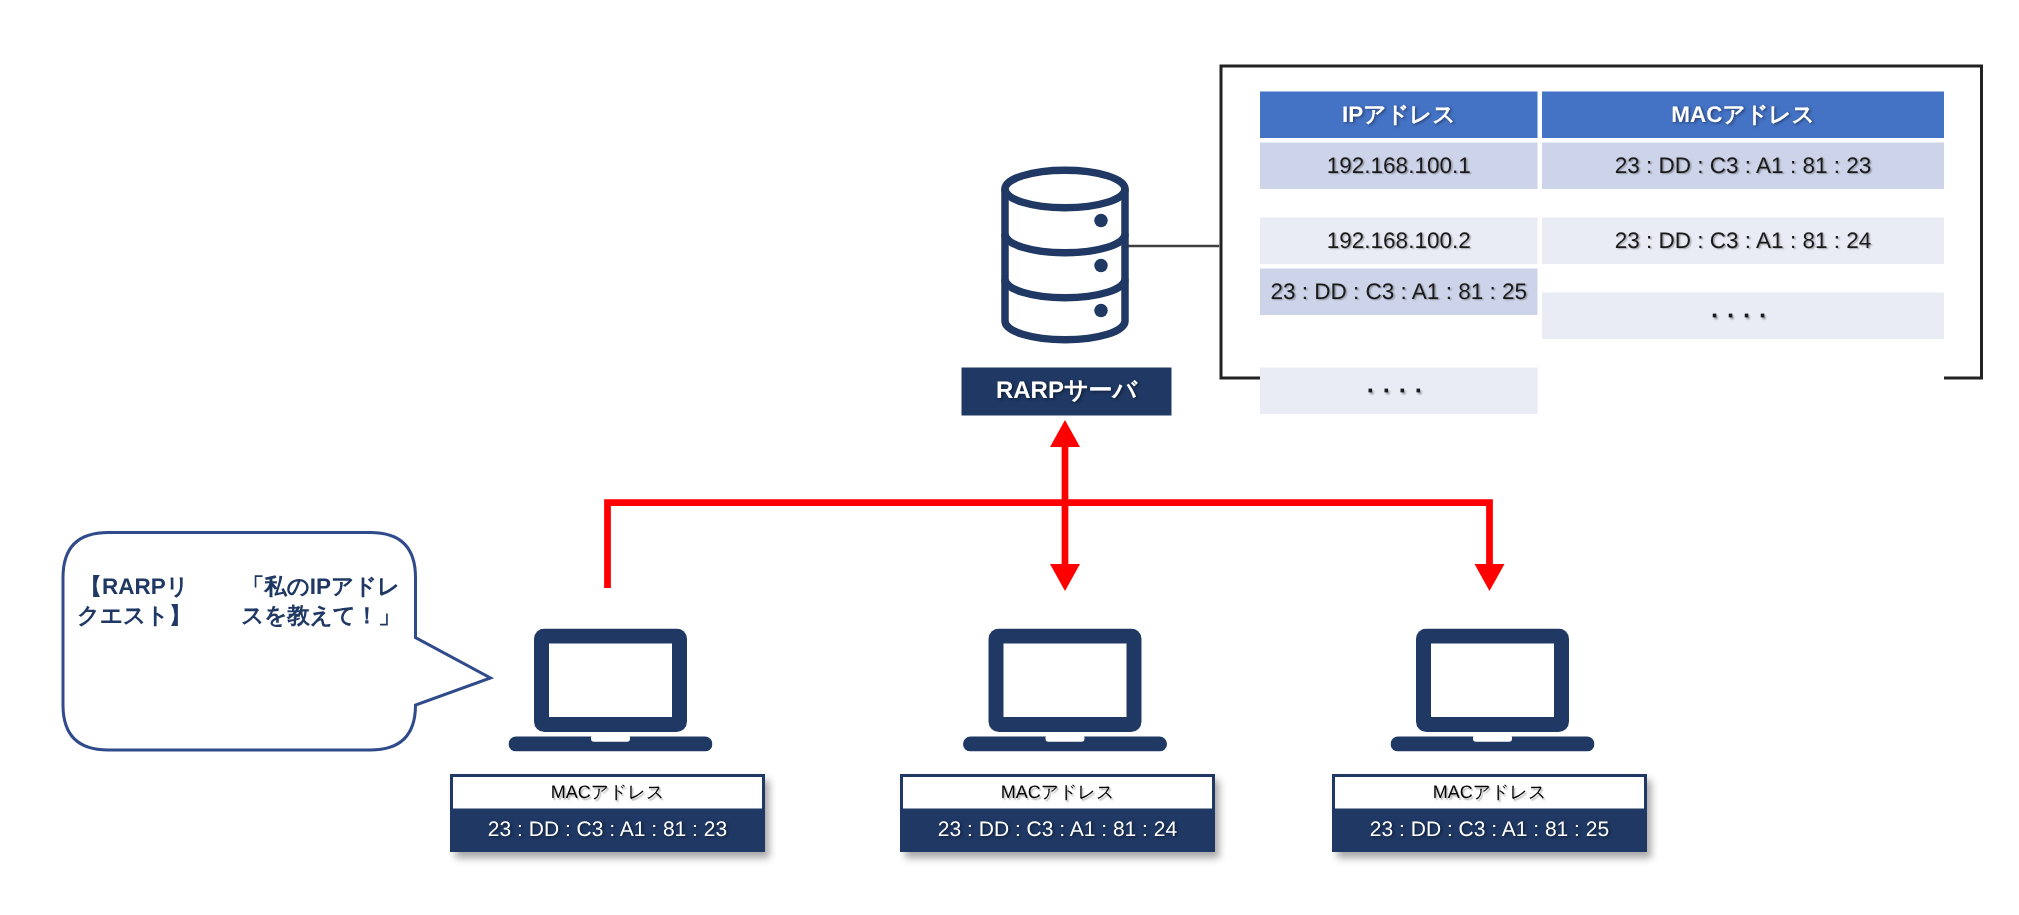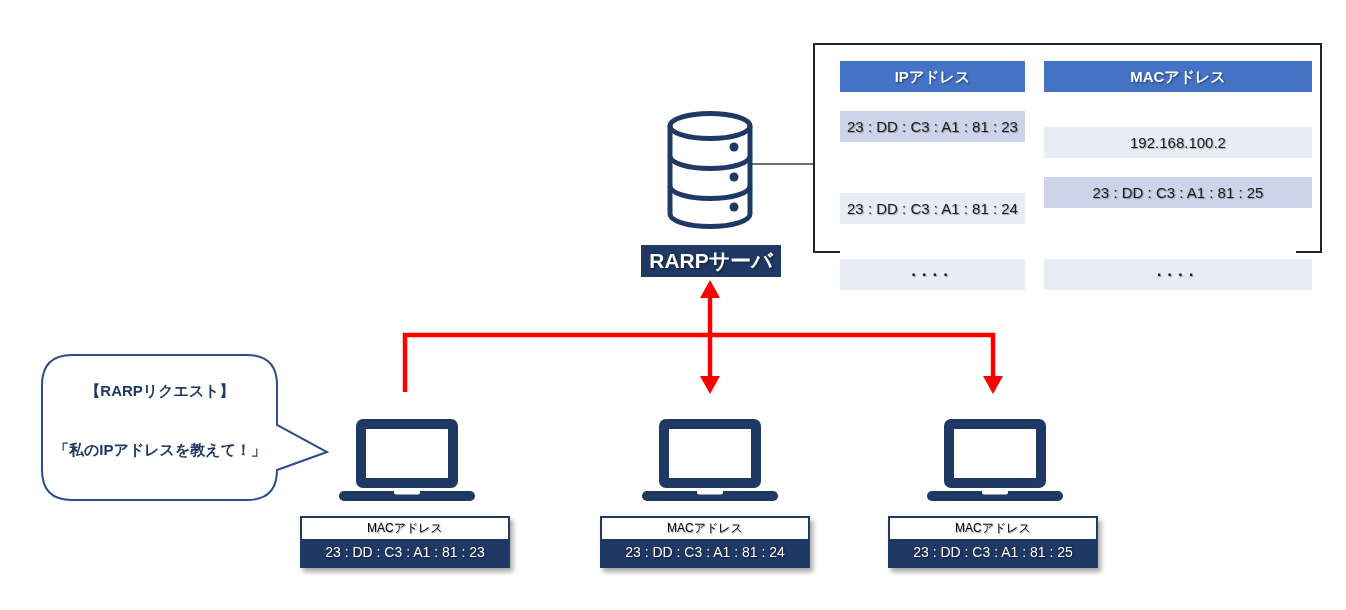--- a/index.html
+++ b/index.html
@@ -11,38 +11,38 @@
   svg { display:block; }
   .overlay { position:absolute; left:0; top:0; pointer-events:none; }
 
   
   .table-card {
     position:absolute; left:813px; top:43px; width:509px; height:210px;
     background:#ffffff; border:2px solid #222222;
   }
   .map-table {
     position:absolute; left:840px; top:61px; width:456px;
-    display:grid; grid-template-columns:185px 268px; gap:19px; background:#ffffff;
+    display:grid; grid-template-columns:185px 268px; gap:3px; background:#ffffff;
   }
   .map-table .cell {
     height:31px; line-height:31px; text-align:center; font-size:15px;
     color:#1a1a1a; text-shadow:1px 1px 1px rgba(0,0,0,0.30);
   }
   .map-table .head {
     background:#4472C4; color:#ffffff; font-weight:bold;
     text-shadow:1px 1px 2px rgba(0,0,0,0.45);
   }
   .map-table .dark  { background:#CDD4E9; }
   .map-table .light { background:#E9EBF5;margin-top:16px; }
   .map-table .dots  { font-weight:bold; letter-spacing:5px; font-size:17px; }
 
   
   .server-label {
     position:absolute; left:641px; top:245px; width:140px; height:32px;
-    background:#1F3864; color:#ffffff; font-weight:bold; font-size:21px;
+    background:#1F3864; color:#ffffff; font-weight:bold; font-size:16px;
     line-height:32px; text-align:center; text-shadow:1px 1px 2px rgba(0,0,0,0.5);
   }
 
   
   .laptop { position:absolute; width:136px; height:82px; }
   .laptop-1 { left:339px; top:419px; }
   .laptop-2 { left:642px; top:419px; }
   .laptop-3 { left:927px; top:419px; }
 
   .mac-box {
@@ -56,21 +56,21 @@
   }
   .mac-value {
     height:27px; line-height:27px; text-align:center; font-size:14px;
     color:#ffffff; background:#1F3864; text-shadow:1px 1px 2px rgba(0,0,0,0.5);
   }
 
   
   .bubble-svg { position:absolute; left:35px; top:348px; }
   .bubble-text {
     position:absolute; left:50px; top:382px; width:220px;
-    display:flex; flex-direction:column; gap:40px; text-align:center;
+    display:flex; flex-direction:row; gap:29px; text-align:center;
     color:#1F3864; font-weight:bold; font-size:15px;
   }
 </style>
 </head>
 <body>
 
 <div class="canvas">
 
   <svg class="overlay" width="1346" height="610">
 
@@ -103,20 +103,21 @@
     </g>
   </svg>
 
   <div class="server-label">RARPサーバ</div>
 
   <div class="table-card"></div>
   <div class="map-table">
     <div class="cell head">IPアドレス</div>
     <div class="cell head">MACアドレス</div>
 
+    <div class="cell dark">192.168.100.1</div>
     <div class="cell dark">23 : DD : C3 : A1 : 81 : 23</div>
 
     <div class="cell light">192.168.100.2</div>
     <div class="cell light">23 : DD : C3 : A1 : 81 : 24</div>
 
     <div class="cell dark">23 : DD : C3 : A1 : 81 : 25</div>
 
     <div class="cell light dots">····</div>
     <div class="cell light dots">····</div>
   </div>

